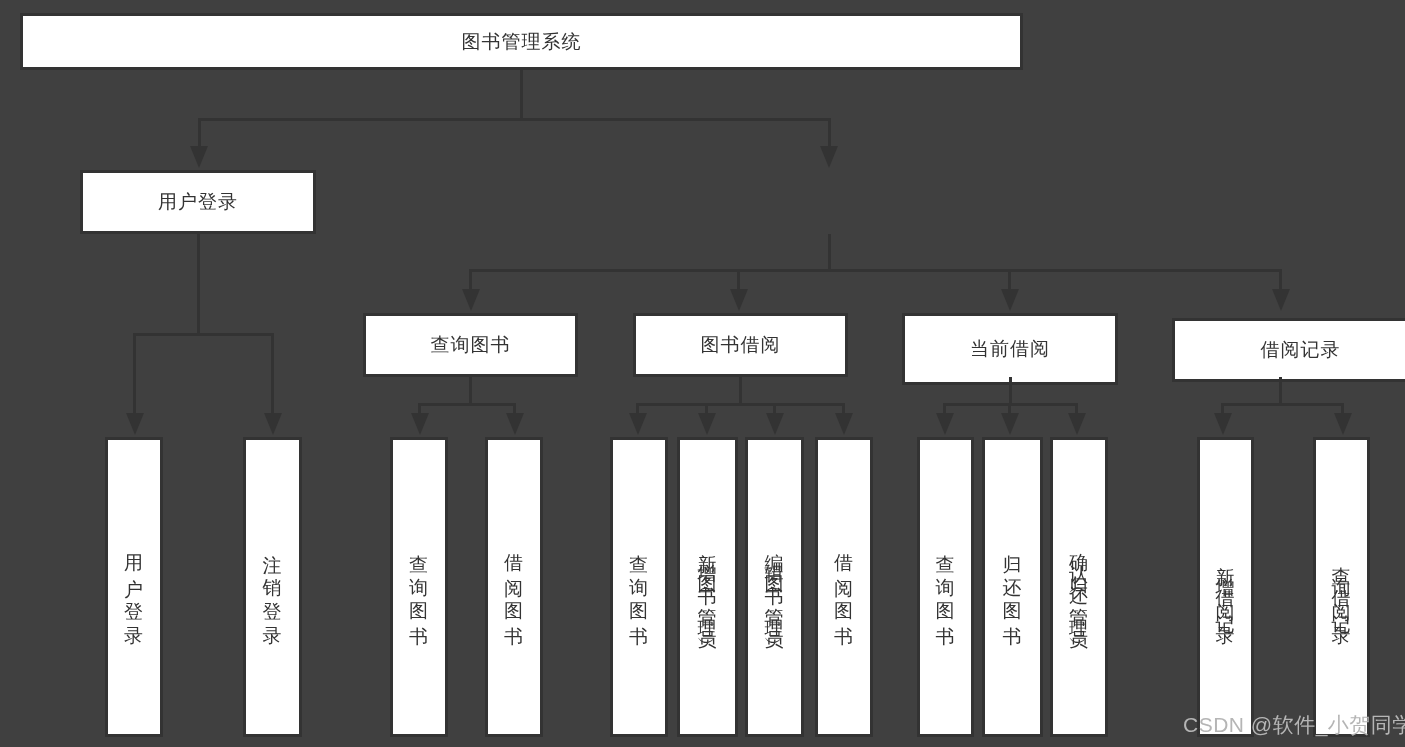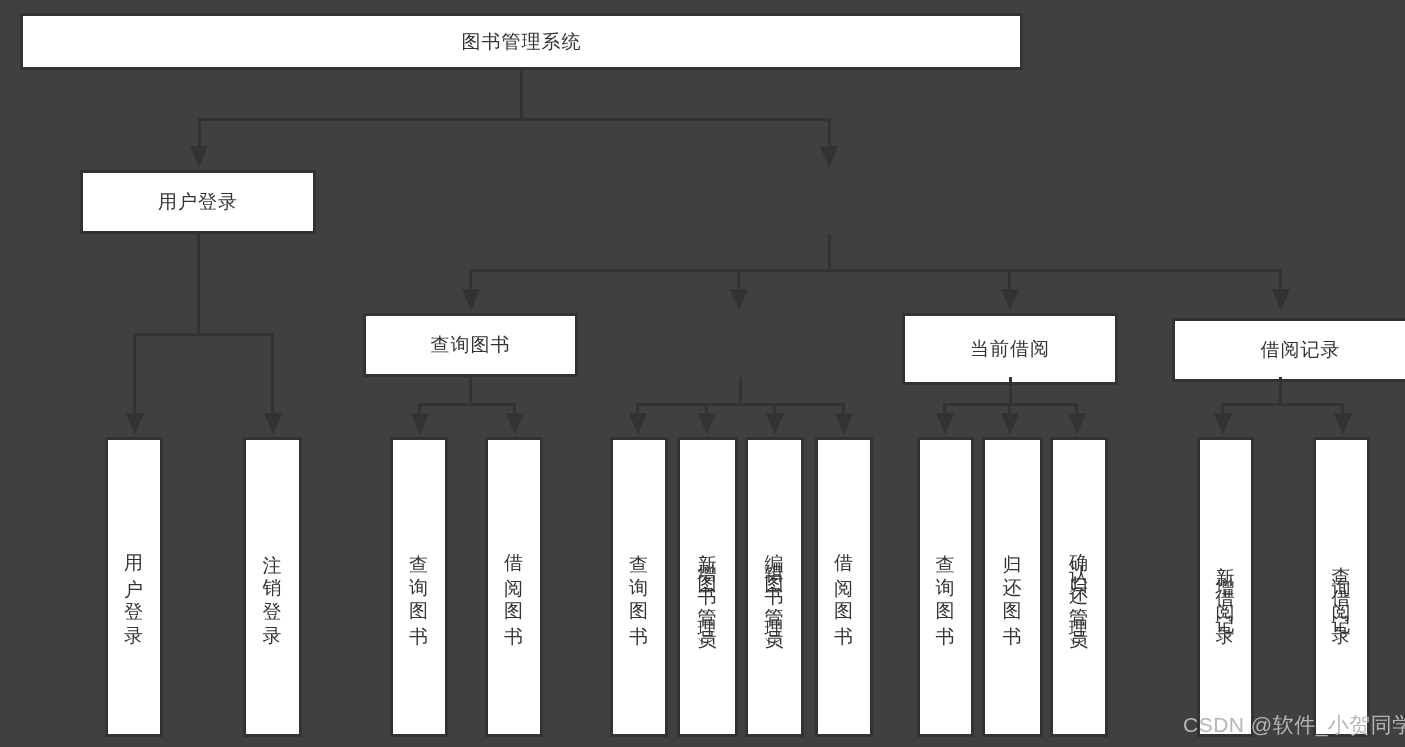--- a/index.html
+++ b/index.html
@@ -68,20 +68,23 @@
   <div class="ahead" style="left:462px;top:289px"></div>
   <div class="vline" style="left:737px;top:269px;height:22px"></div>
   <div class="ahead" style="left:730px;top:289px"></div>
   <div class="vline" style="left:1008px;top:269px;height:22px"></div>
   <div class="ahead" style="left:1001px;top:289px"></div>
   <div class="vline" style="left:1279px;top:269px;height:22px"></div>
   <div class="ahead" style="left:1272px;top:289px"></div>
 
   <div class="hbox" style="left:363px;top:313px;width:215px;height:64px">
     <span>查询图书</span>
+  </div>
+  <div class="hbox" style="left:633px;top:313px;width:215px;height:64px">
+    <span>图书借阅</span>
   </div>
   <div class="hbox" style="left:902px;top:313px;width:216px;height:72px">
     <span>当前借阅</span>
   </div>
   <div class="hbox" style="left:1172px;top:318px;width:257px;height:64px">
     <span>借阅记录</span>
   </div>
 
   <div class="vline" style="left:469px;top:377px;height:29px"></div>
   <div class="hline" style="left:418px;top:403px;width:98px"></div>

